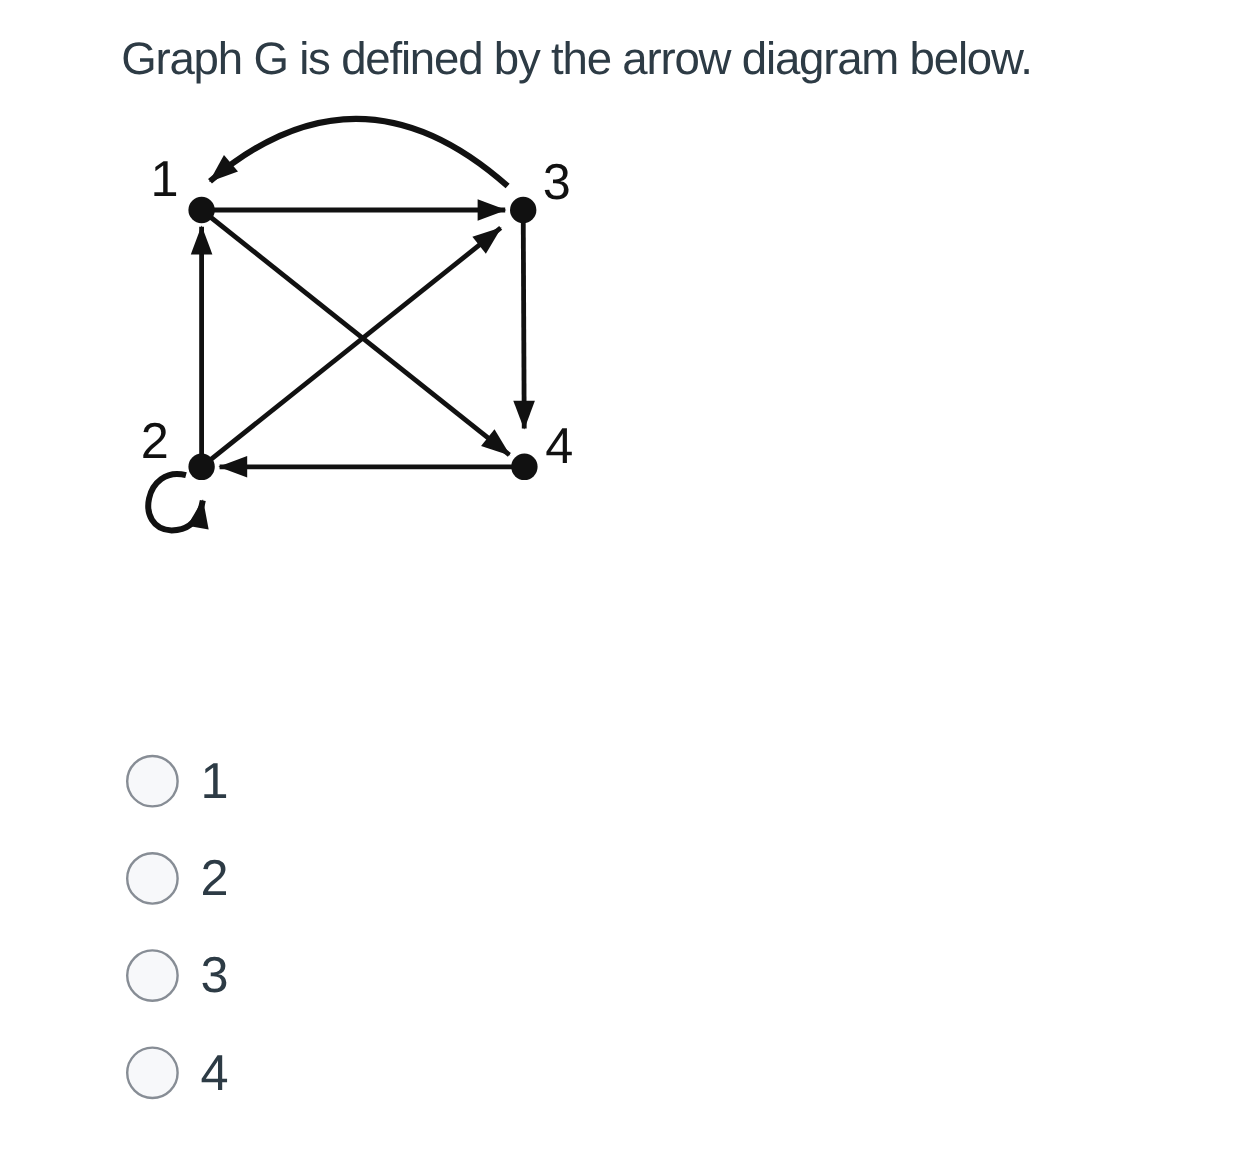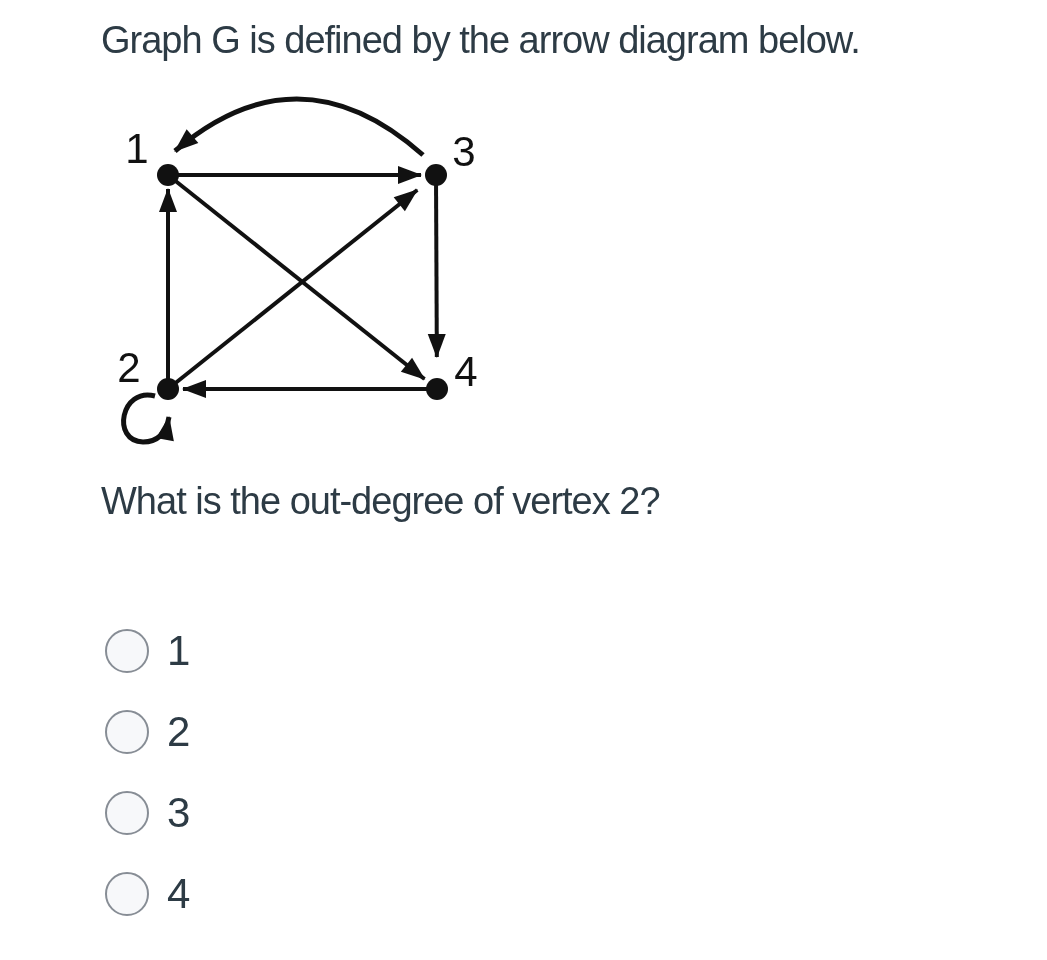--- a/index.html
+++ b/index.html
@@ -5,21 +5,21 @@
   html,body{margin:0;padding:0;background:#ffffff;}
   .page{
     position:relative;
     width:1047px;height:960px;
     background:#ffffff;
     font-family:"Liberation Sans","DejaVu Sans",sans-serif;
     color:#2d3b45;
     overflow:hidden;
   }
   .title{
-    position:absolute;left:101px;top:18px;
+    position:absolute;left:101px;top:28px;
     font-size:38px;letter-spacing:-1px;line-height:1.2;
     white-space:nowrap;color:#2d3b45;
   }
   .question{
     position:absolute;left:101px;top:479px;
     font-size:38px;letter-spacing:-1px;line-height:1.2;
     white-space:nowrap;color:#2d3b45;
   }
   .diagram-svg{
     position:absolute;left:95px;top:85px;
@@ -68,21 +68,20 @@
         <text x="42" y="78" text-anchor="middle" font-size="42" fill="#111111">1</text>
         <circle cx="341" cy="90" r="11" fill="#111111"></circle>
         <text x="369" y="81" text-anchor="middle" font-size="42" fill="#111111">3</text>
         <circle cx="73" cy="304" r="11" fill="#111111"></circle>
         <text x="34" y="297" text-anchor="middle" font-size="42" fill="#111111">2</text>
         <circle cx="342" cy="304" r="11" fill="#111111"></circle>
         <text x="371" y="301" text-anchor="middle" font-size="42" fill="#111111">4</text>
       </g>
   </svg>
 
-  <div class="question">What is the out-degree of vertex 2?</div>
 
   <div class="options">
     <div class="option-row">
       <div class="radio"></div>
       <div class="option-label">1</div>
     </div>
     <div class="option-row">
       <div class="radio"></div>
       <div class="option-label">2</div>
     </div>

